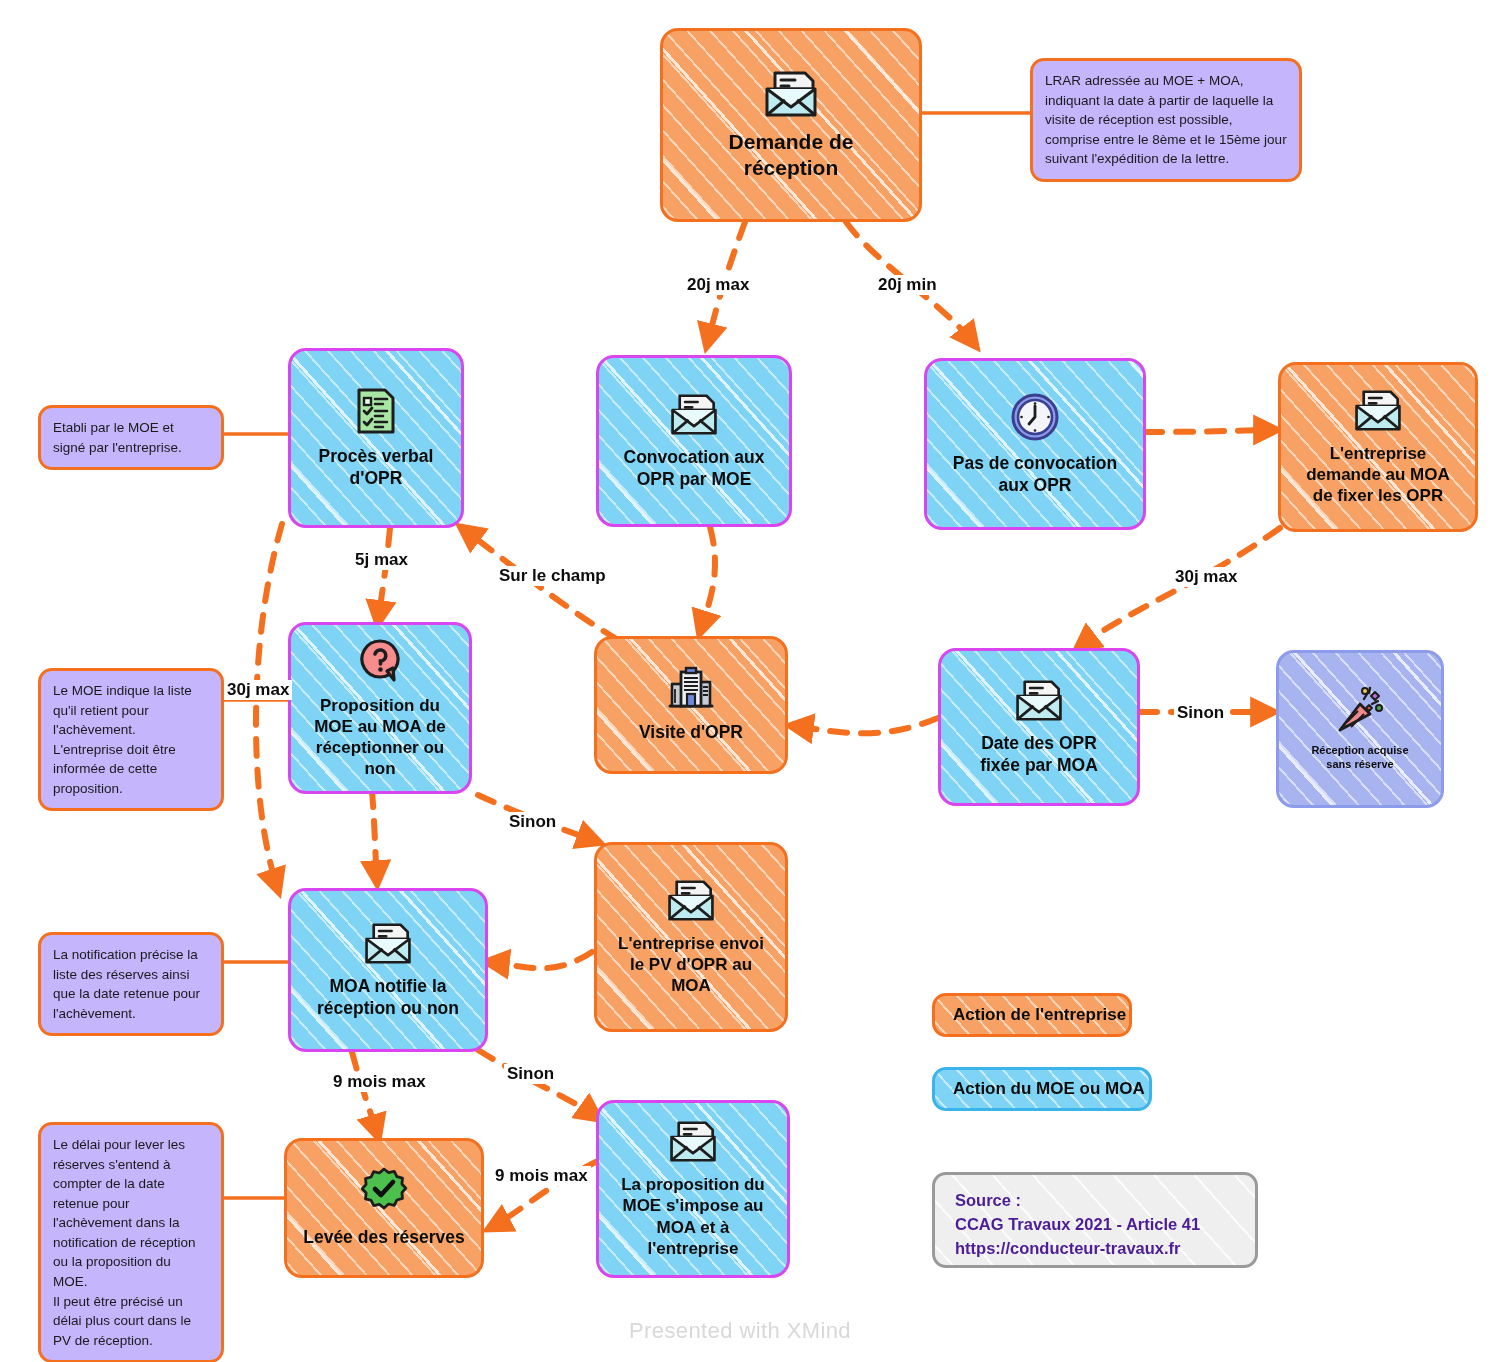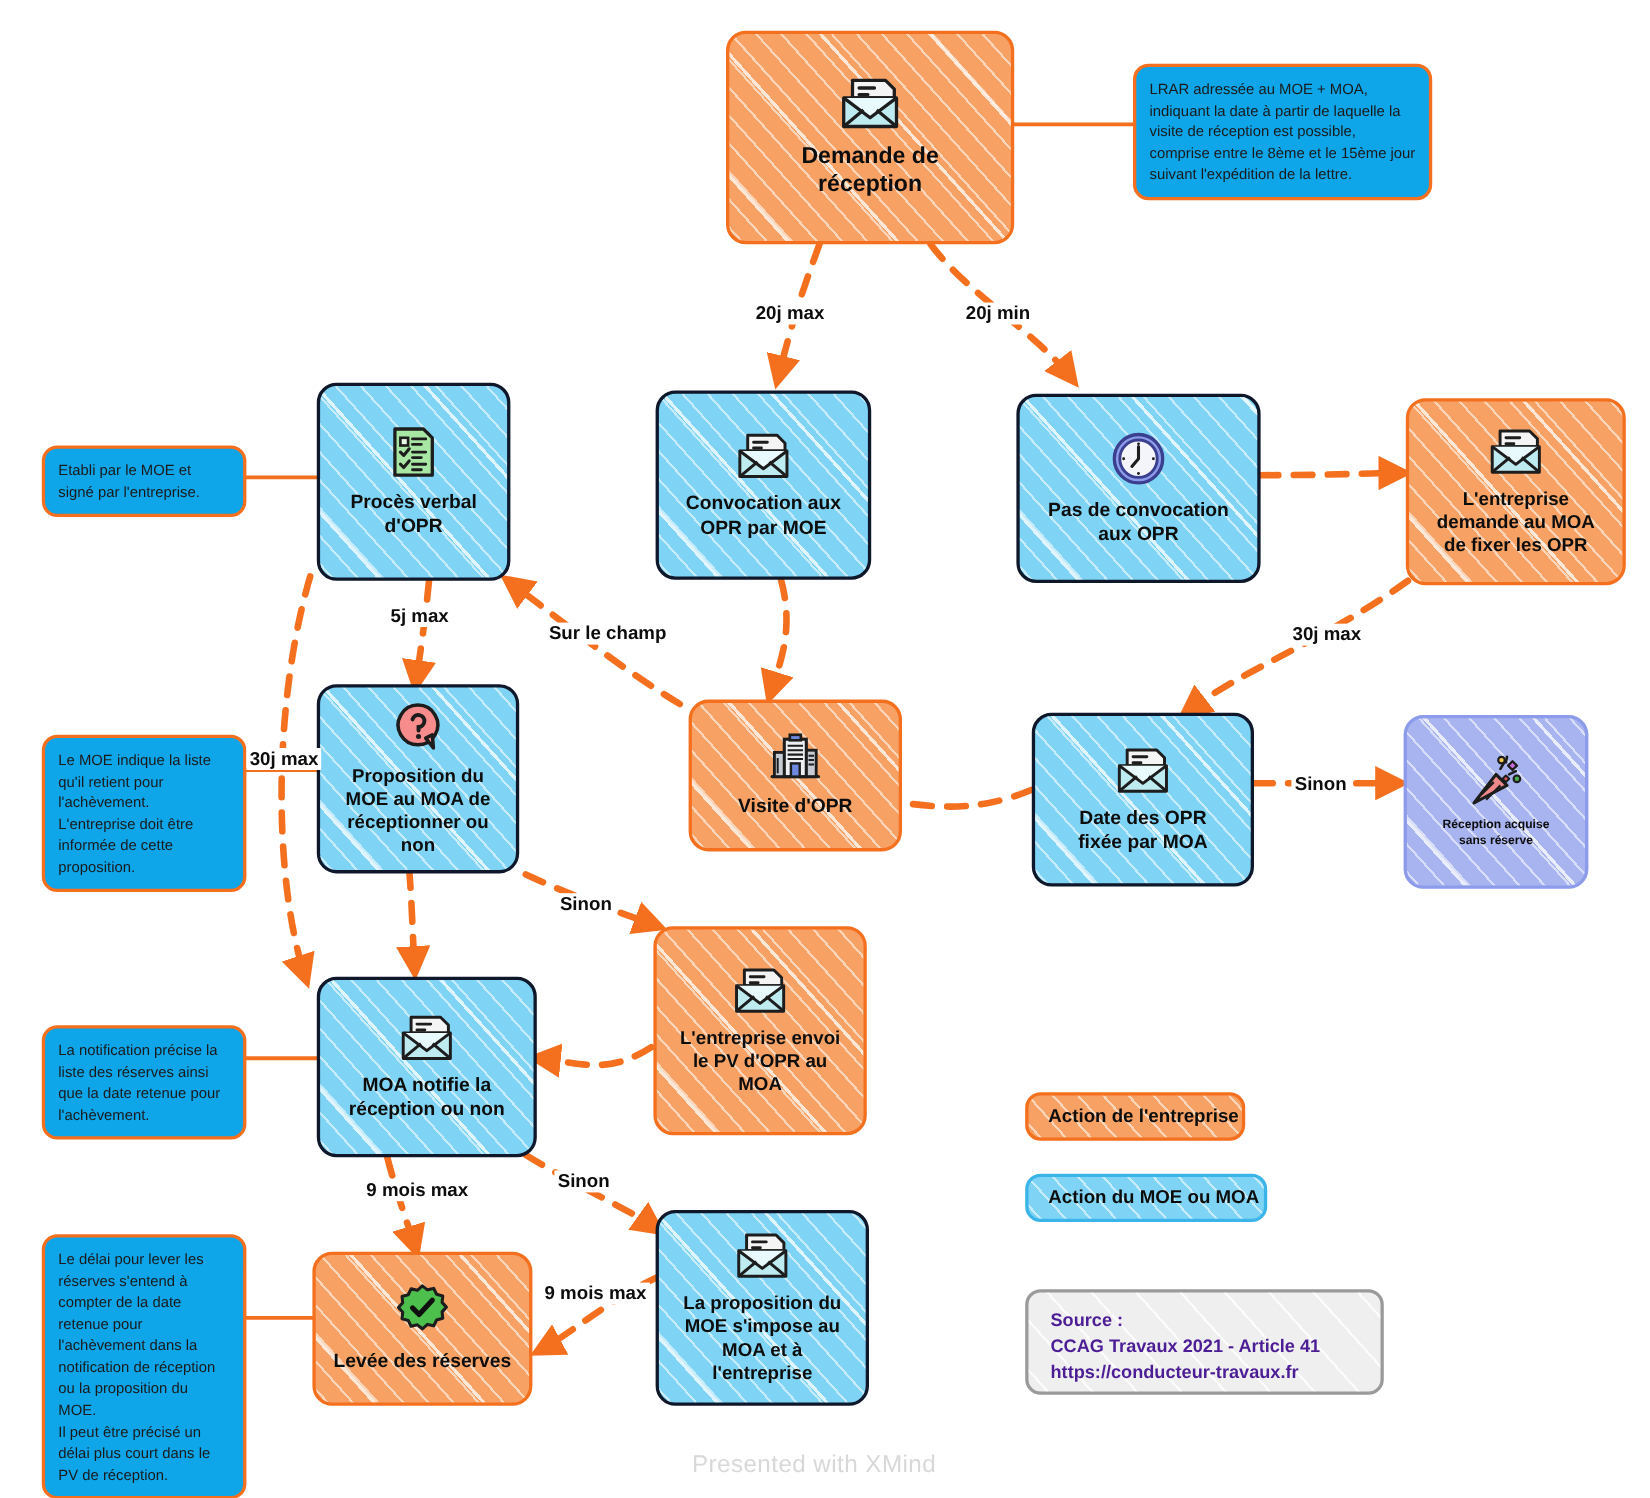--- a/index.html
+++ b/index.html
@@ -21,25 +21,25 @@
         rgba(255,255,255,0) 0px, rgba(255,255,255,0) 7px,
         rgba(255,255,255,.55) 7px, rgba(255,255,255,.55) 9px,
         rgba(255,255,255,0) 9px, rgba(255,255,255,0) 17px);}
   .node::after{content:"";position:absolute;inset:0;z-index:2;
      background:repeating-linear-gradient(48deg,
         rgba(255,255,255,0) 0px, rgba(255,255,255,0) 38px,
         rgba(255,255,255,.75) 38px, rgba(255,255,255,.75) 41px,
         rgba(255,255,255,0) 41px, rgba(255,255,255,0) 74px);}
 
   .n-orange{background:#F7A264;border:3px solid #F4701F;}
-  .n-blue{background:#7FD4F5;border:3px solid #0f172a;}
+  .n-blue{background:#7FD4F5;border:3px solid #d946ef;}
   .n-purple{background:#A8B4F0;border:3px solid #8C9BEA;}
 
   
-  .note{position:absolute;box-sizing:border-box;background:#0ea5e9;
+  .note{position:absolute;box-sizing:border-box;background:#c4b5fd;
         border:3px solid #F4701F;border-radius:14px;
         font-size:13.5px;line-height:1.45;color:#1a1a1a;
         padding:10px 12px;font-weight:normal;z-index:6;}
 
   
   .elbl{position:absolute;font-size:17px;font-weight:bold;color:#0d0d0d;
         white-space:nowrap;z-index:7;background:#fff;padding:0 3px;}
 
   
   .legend{position:absolute;box-sizing:border-box;border-radius:14px;
@@ -203,21 +203,21 @@
         <path d="M31 34 l7 9 l-1 -12 z" fill="#F68C8C" stroke="#1d1d1d" stroke-width="3.2" stroke-linejoin="round"></path>
         <path d="M19 17 a5.5 5.5 0 1 1 5.5 7 v3" fill="none" stroke="#1d1d1d" stroke-width="3.6" stroke-linecap="round"></path>
         <circle cx="24.5" cy="32.5" r="2.3" fill="#1d1d1d"></circle>
       </svg>
     </span>
     <span class="lbl" style="white-space: pre-line;">Proposition du
 MOE au MOA de
 réceptionner ou non</span>
   </div>
 
-  <div class="node n-orange" style="left:594px;top:636px;width:194px;height:138px;font-size:17.5px;margin-left:32px;">
+  <div class="node n-orange" style="left:594px;top:636px;width:194px;height:138px;font-size:17.5px;">
     <span class="ico">
       <svg width="50" height="46" viewBox="0 0 50 46">
         <path d="M4 40 h42" stroke="#1d1d1d" stroke-width="3" stroke-linecap="round"></path>
         <rect x="6" y="18" width="10" height="22" fill="#C6CBD4" stroke="#1d1d1d" stroke-width="2.6"></rect>
         <rect x="34" y="16" width="10" height="24" fill="#C6CBD4" stroke="#1d1d1d" stroke-width="2.6"></rect>
         <rect x="15" y="6" width="20" height="34" fill="#EDEFF2" stroke="#1d1d1d" stroke-width="2.8"></rect>
         <rect x="20" y="2" width="10" height="5" fill="#6E8AE0" stroke="#1d1d1d" stroke-width="2.4"></rect>
         <path d="M18 12 h14 M18 16 h14 M18 20 h14 M18 24 h14" stroke="#1d1d1d" stroke-width="1.9"></path>
         <rect x="21" y="28" width="8" height="12" fill="#6E8AE0" stroke="#1d1d1d" stroke-width="2.2"></rect>
         <path d="M37 21 h5 M37 25 h5 M37 29 h5" stroke="#1d1d1d" stroke-width="1.8"></path>

